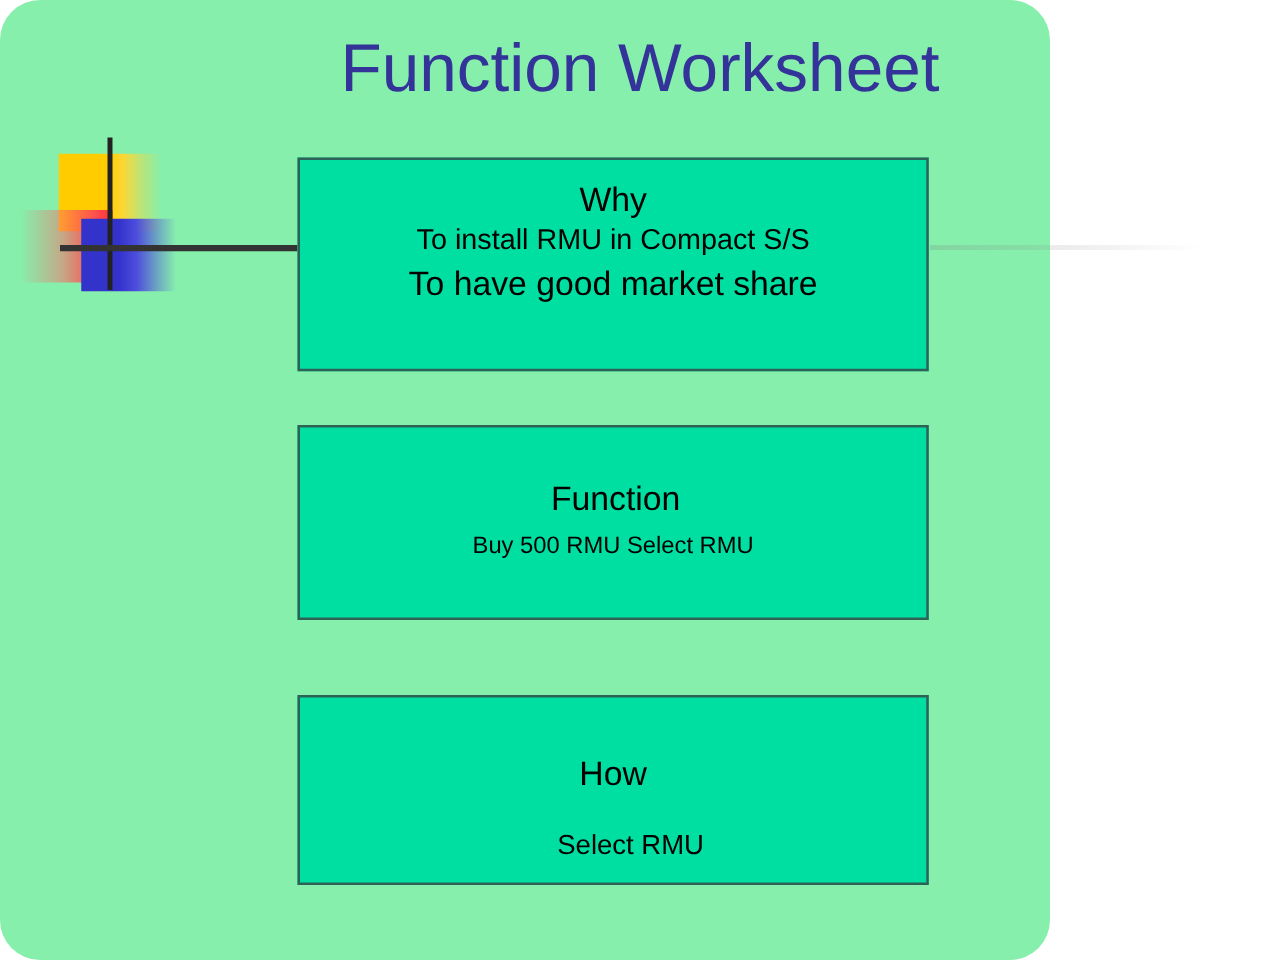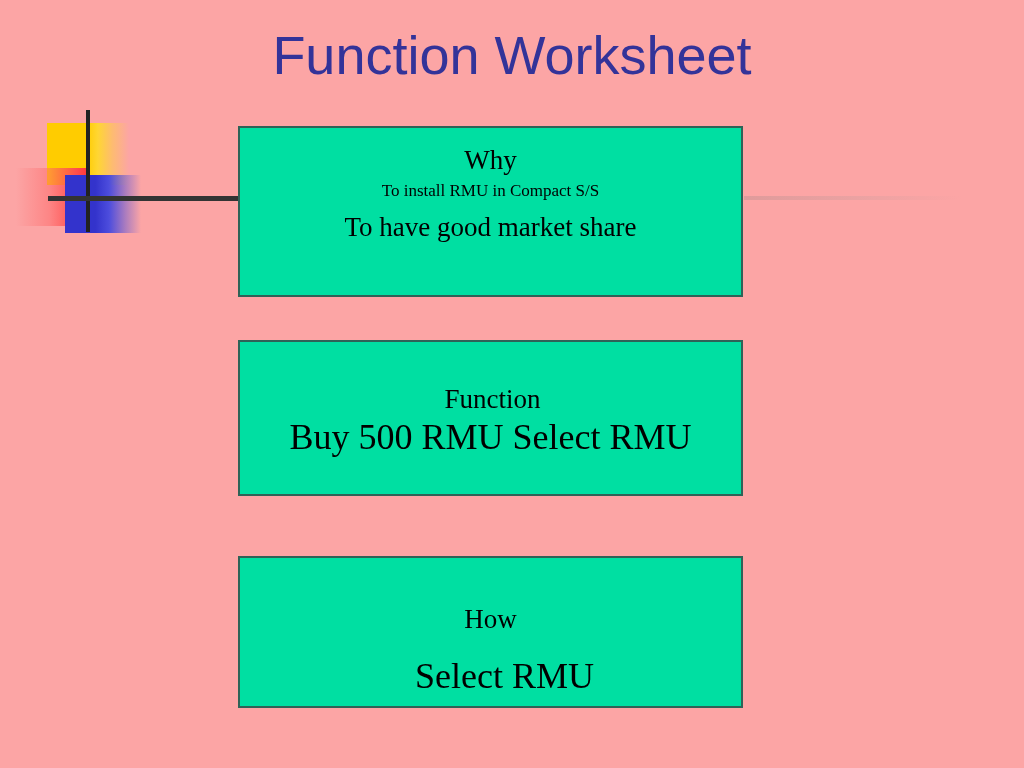--- a/index.html
+++ b/index.html
@@ -12,23 +12,24 @@
     background: #ffffff;
     font-family: "Liberation Sans", sans-serif;
     overflow: hidden;
     position: relative;
   }
 
   #slide {
     position: absolute;
     top: 0;
     left: 0;
-    width: 1024px;
+    width: 840px;
     height: 768px;
-    background: #fca5a5;
+    background: #86efac;
+    border-radius: 32px;
   }
 
   
   #slide-title {
     position: absolute;
     left: 0;
     top: 22px;
     width: 1024px;
     text-align: center;
     font-size: 54px;
@@ -101,42 +102,41 @@
   
   .gbox {
     position: absolute;
     left: 238px;
     width: 505px;
     background: #00DFA2;
     border: 2px solid #2F6257;
     box-sizing: border-box;
     color: #000000;
     text-align: center;
-    font-family: Liberation Serif, serif;
   }
   #box-why   { top: 126px; height: 171px; }
   #box-func  { top: 340px; height: 156px; }
   #box-how   { top: 556px; height: 152px; }
 
   .gbox .line {
     white-space: nowrap;
   }
 
   
   #why-title     { position: absolute; left: 0; right: 0; top: 16px;  font-size: 27px; line-height: 32px; }
-  #why-line1     { position: absolute; left: 0; right: 0; top: 49px;  font-size: 17px; line-height: 28px; }
+  #why-line1     { position: absolute; left: 0; right: 0; top: 49px;  font-size: 23px; line-height: 28px; }
   #why-line2     { position: absolute; left: 0; right: 0; top: 84px;  font-size: 27px; line-height: 30px; }
 
   
   #func-title    { position: absolute; left: 4px; right: 0; top: 40px;  font-size: 27px; line-height: 34px; }
-  #func-line1    { position: absolute; left: 0; right: 0; top: 77px;  font-size: 36px; line-height: 36px; }
+  #func-line1    { position: absolute; left: 0; right: 0; top: 77px;  font-size: 19px; line-height: 36px; }
 
   
   #how-title     { position: absolute; left: 0; right: 0; top: 20px;  font-size: 27px; line-height: 34px; margin-top: 24px; }
-  #how-line1     { position: absolute; left: 0; right: 0; top: 100px; font-size: 36px; line-height: 36px; margin-left: 28px; }
+  #how-line1     { position: absolute; left: 0; right: 0; top: 100px; font-size: 22px; line-height: 36px; margin-left: 28px; }
 </style>
 </head>
 <body>
 
 <div id="slide">
 
   <div id="slide-title">Function Worksheet</div>
 
   <div id="decor">
     <div id="decor-yellow" class="sq"></div>

